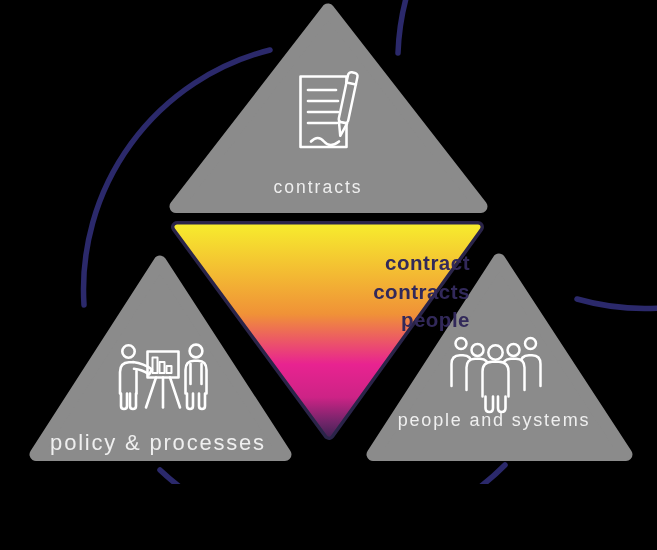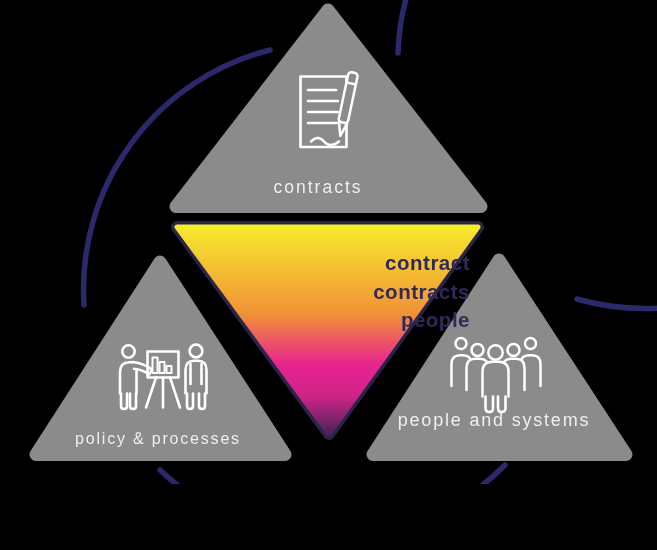--- a/index.html
+++ b/index.html
@@ -6,21 +6,21 @@
   .stage{
     position:relative;width:657px;height:484px;overflow:hidden;
     background:#000;font-family:"Liberation Sans",sans-serif;
   }
   .stage svg{position:absolute;left:0;top:0;}
   .node-label{
     position:absolute;text-align:center;color:#efefef;
     font-weight:400;letter-spacing:2px;
   }
   .node-label.top{left:208px;top:177px;width:220px;font-size:17.5px;}
-  .node-label.bl{left:43px;top:430px;width:230px;font-size:16px;letter-spacing:1.8px;}
+  .node-label.bl{left:43px;top:430px;width:230px;font-size:22px;letter-spacing:1.8px;}
   .node-label.br{left:379px;top:410px;width:230px;font-size:18px;letter-spacing:1.8px;}
   .center-text{
     position:absolute;left:190px;top:249px;width:280px;text-align:right;
     color:#32295a;font-size:20.5px;font-weight:bold;line-height:28.5px;
     letter-spacing:0.5px;
   }
   .center-text span{display:block;}
   .ln{fill:none;stroke:#fff;stroke-width:2.6;stroke-linecap:round;stroke-linejoin:round;}
   .lnf{stroke:#fff;stroke-width:2.5;stroke-linecap:round;stroke-linejoin:round;}
   .bars{fill:none;stroke:#fff;stroke-width:2;stroke-linejoin:round;}

